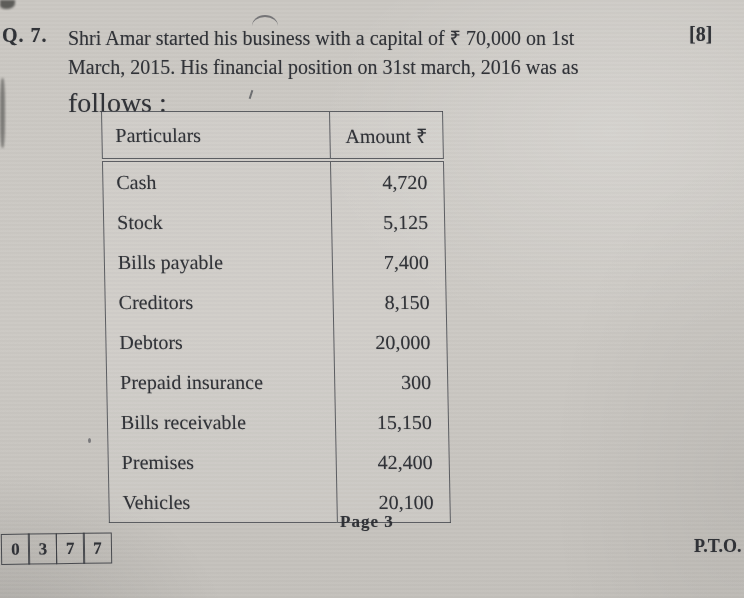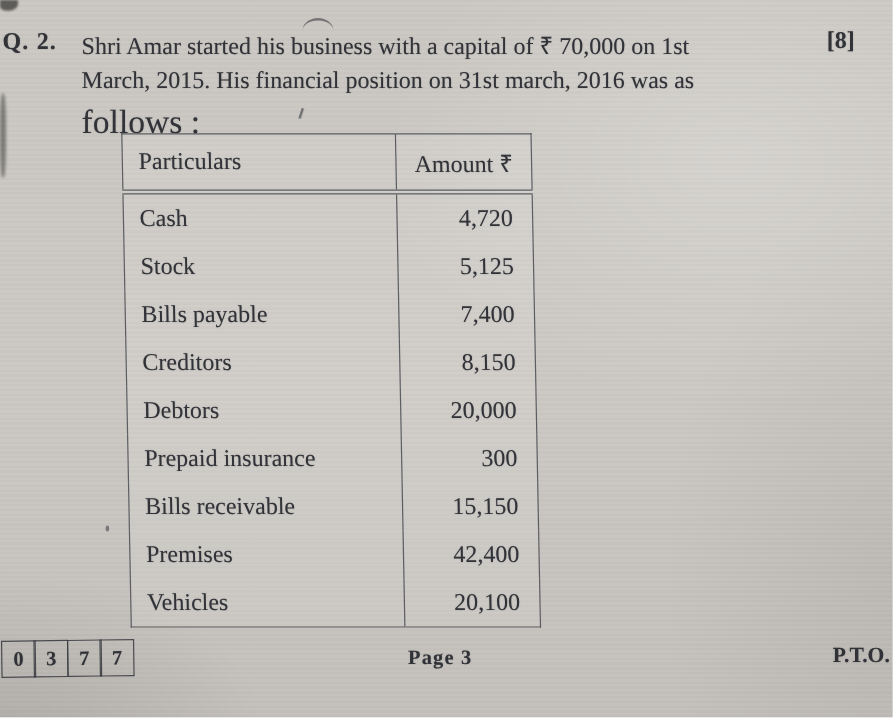--- a/index.html
+++ b/index.html
@@ -49,21 +49,21 @@
     position: absolute; left: 1px; top: 534px; display: flex;
     transform: rotate(-0.8deg); transform-origin: left center;
   }
   .code-box {
     width: 29px; height: 31px; box-sizing: border-box;
     border: 1.7px solid rgba(60,62,68,0.9); margin-left: -1.7px;
     display: flex; align-items: center; justify-content: center;
     font-size: 17px; font-weight: bold;
   }
   .code-box:first-child { margin-left: 0; }
-  .page-label { left: 340px; top: 538px; font-size: 17px; font-weight: bold; letter-spacing: 1px; }
+  .page-label { left: 340px; top: 512px; font-size: 17px; font-weight: bold; letter-spacing: 1px; }
   .pto { left: 694px; top: 536px; font-size: 18px; font-weight: bold; white-space: nowrap; }
 
   
   .corner-spot {
     left: 0; top: 0; width: 15px; height: 9px;
     background: rgba(74,74,70,0.85); border-radius: 0 0 90% 60%; filter: blur(1px);
   }
   .edge-sliver {
     left: 0; top: 78px; width: 5px; height: 70px;
     background: rgba(62,62,60,0.55); border-radius: 40%; filter: blur(1.2px);
@@ -80,21 +80,21 @@
   .stray-dot {
     left: 88px; top: 438px; width: 3px; height: 5px;
     background: rgba(70,72,78,0.6); border-radius: 50%; filter: blur(0.3px);
   }
 </style>
 </head>
 <body>
 
 <div class="paper">
 
-  <span class="abs ink qno">Q. 2.</span>
+  <span class="abs ink qno">Q. 7.</span>
   <span class="abs ink line1">Shri Amar started his business with a capital of ₹ 70,000 on 1st</span>
   <span class="abs ink marks">[8]</span>
   <span class="abs ink line2">March, 2015. His financial position on 31st march, 2016 was as</span>
   <span class="abs ink line3">follows :</span>
 
   <table class="fin ink">
     <thead>
       <tr>
         <th class="h-part">Particulars</th>
         <th class="h-amt">Amount ₹</th>

